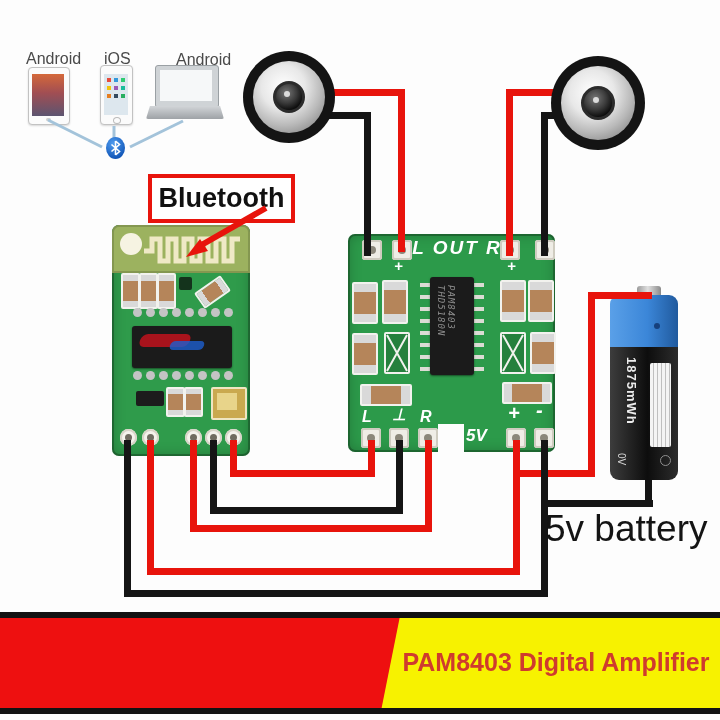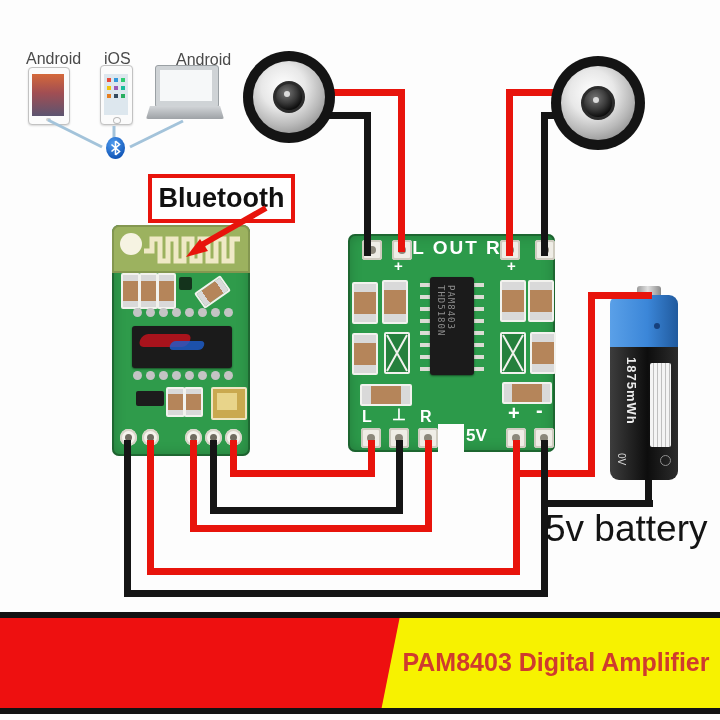--- a/index.html
+++ b/index.html
@@ -130,21 +130,21 @@
         <i></i>
       </div>
     <div class="padc" style="left:93px;top:204px;">
         <i></i>
       </div>
     <div class="padc" style="left:113px;top:204px;">
         <i></i>
       </div>
   </div>
 
-  <div class="pcb" style="left:348px;top:234px;width:207px;height:218px;background:#2c9a4a;">
+  <div class="pcb" style="left:348px;top:234px;width:207px;height:218px;background:#2c9a4a;font-style:italic;">
 
     <div class="pads" style="left:14px;top:6px;">
         <i></i>
       </div>
     <div class="pads" style="left:44px;top:6px;">
         <i></i>
       </div>
     <div class="pads" style="left:152px;top:6px;">
         <i></i>
       </div>

